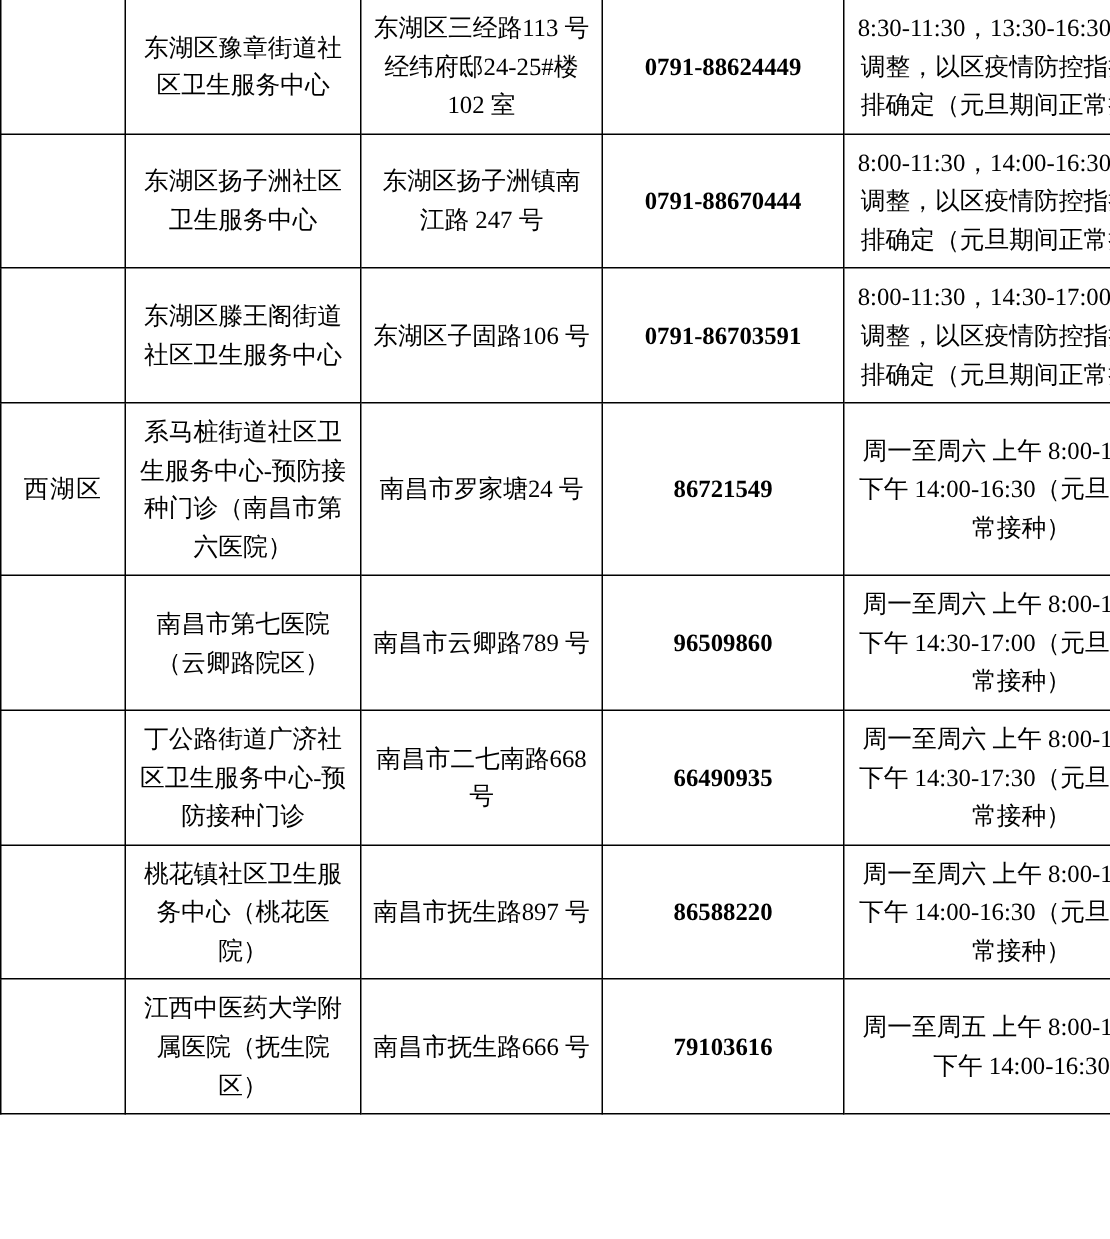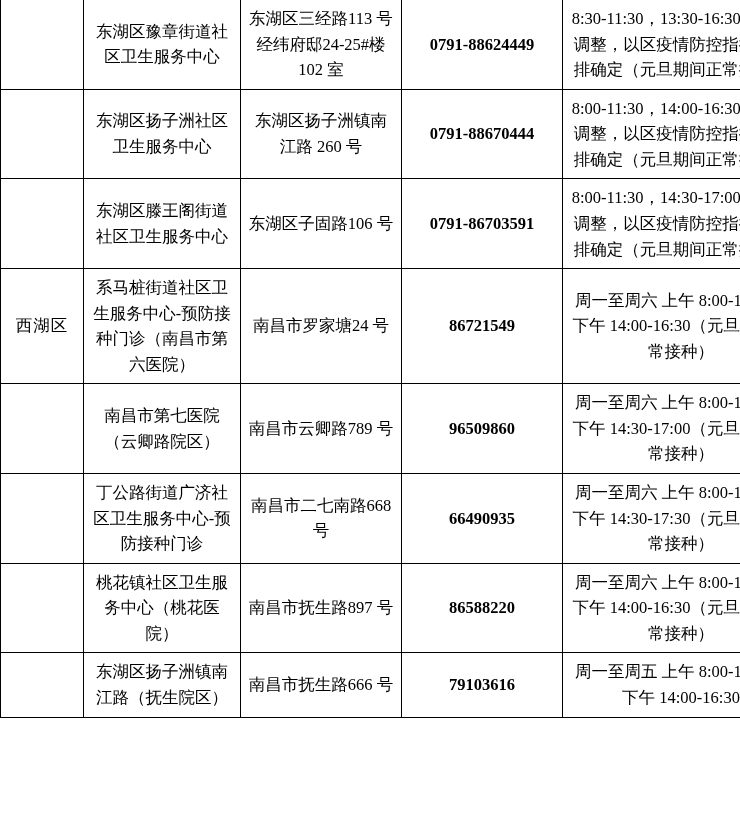--- a/index.html
+++ b/index.html
@@ -73,21 +73,21 @@
         <td class="col-district"></td>
         <td class="col-site">东湖区豫章街道社区卫生服务中心</td>
         <td class="col-addr">东湖区三经路113 号经纬府邸24-25#楼 102 室</td>
         <td class="col-phone nowrap-num">0791-88624449</td>
         <td class="col-time">8:30-11:30，13:30-16:30，如有调整，以区疫情防控指挥部安排确定（元旦期间正常接种）</td>
       </tr>
 
       <tr>
         <td class="col-district"></td>
         <td class="col-site">东湖区扬子洲社区卫生服务中心</td>
-        <td class="col-addr">东湖区扬子洲镇南江路 260 号</td>
+        <td class="col-addr">东湖区扬子洲镇南江路 247 号</td>
         <td class="col-phone nowrap-num">0791-88670444</td>
         <td class="col-time">8:00-11:30，14:00-16:30，如有调整，以区疫情防控指挥部安排确定（元旦期间正常接种）</td>
       </tr>
 
       <tr>
         <td class="col-district"></td>
         <td class="col-site">东湖区滕王阁街道社区卫生服务中心</td>
         <td class="col-addr">东湖区子固路106 号</td>
         <td class="col-phone nowrap-num">0791-86703591</td>
         <td class="col-time">8:00-11:30，14:30-17:00，如有调整，以区疫情防控指挥部安排确定（元旦期间正常接种）</td>
@@ -120,21 +120,21 @@
       <tr>
         <td class="col-district"></td>
         <td class="col-site">桃花镇社区卫生服务中心（桃花医院）</td>
         <td class="col-addr">南昌市抚生路897 号</td>
         <td class="col-phone nowrap-num">86588220</td>
         <td class="col-time">周一至周六 上午 8:00-11:30；下午 14:00-16:30（元旦期间正常接种）</td>
       </tr>
 
       <tr>
         <td class="col-district"></td>
-        <td class="col-site">东湖区扬子洲镇南江路（抚生院区）</td>
+        <td class="col-site">江西中医药大学附属医院（抚生院区）</td>
         <td class="col-addr">南昌市抚生路666 号</td>
         <td class="col-phone nowrap-num">79103616</td>
         <td class="col-time">周一至周五 上午 8:00-11:30；下午 14:00-16:30</td>
       </tr>
 
     </tbody>
   </table>
 </div>
 
 </body></html>

